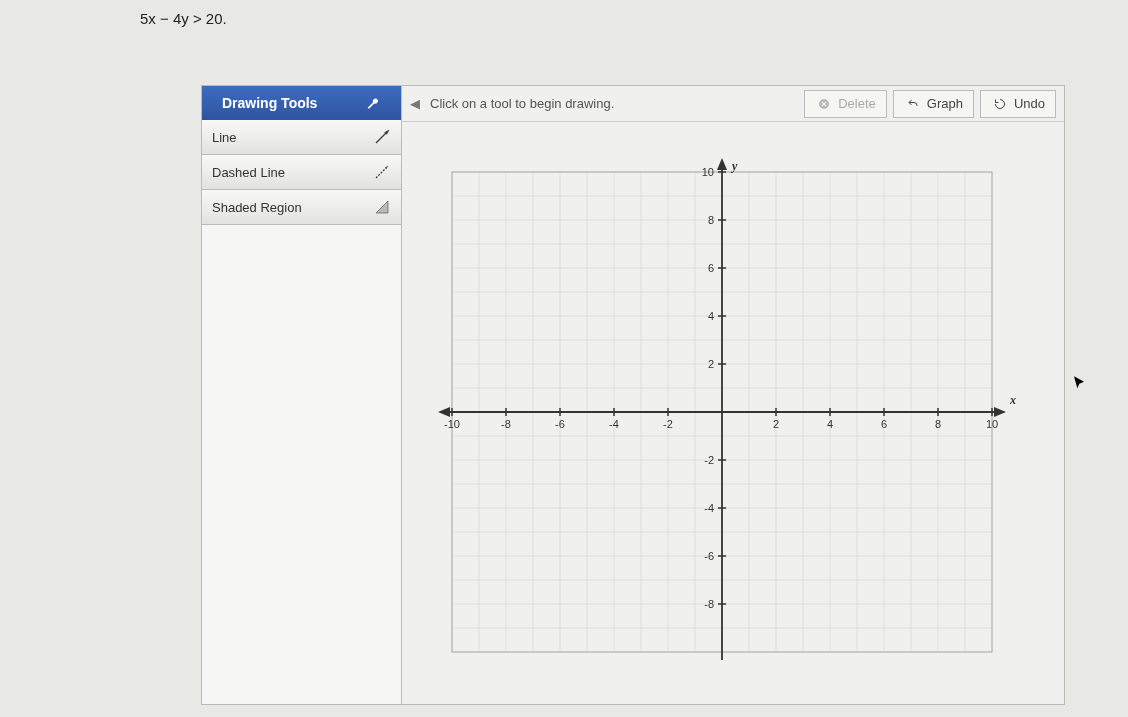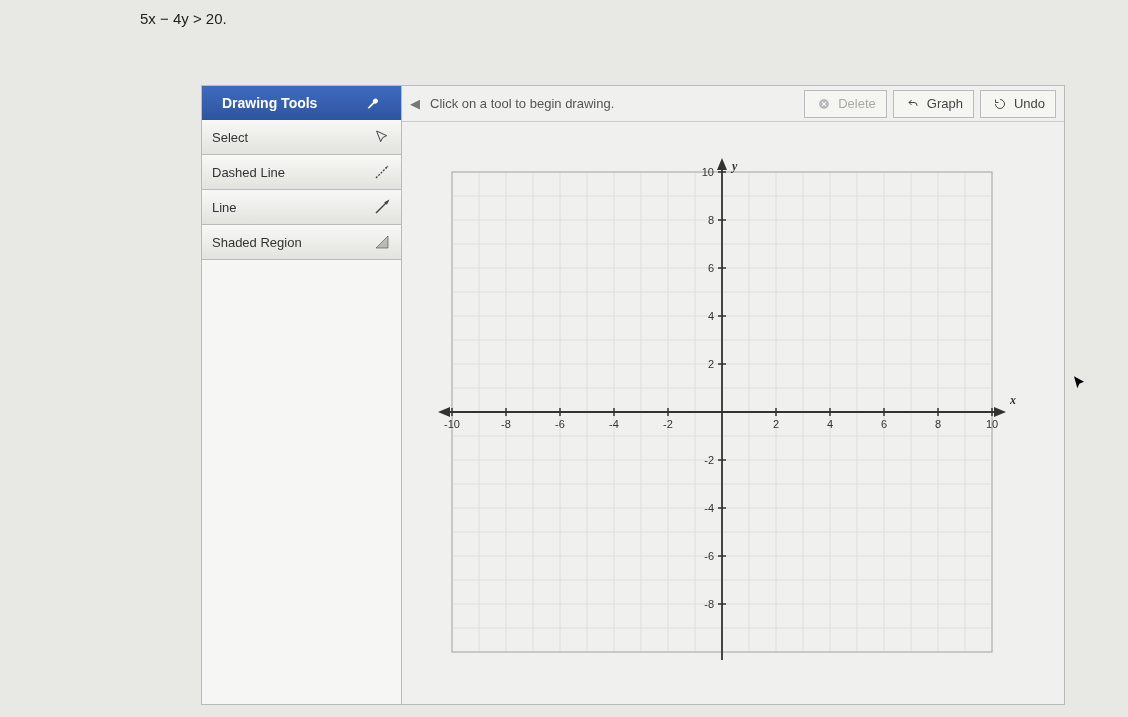--- a/index.html
+++ b/index.html
@@ -120,42 +120,34 @@
   <div class="sidebar">
     <div class="sidebar-header">
       <span>Drawing Tools</span>
       <span class="icon">
         <svg width="14" height="14" viewBox="0 0 24 24" fill="#fff">
             <path d="M22 6.92l-2.2-2.2a5 5 0 00-6.3 6.3l-9 9L6.9 22l9-9a5 5 0 006.3-6.3z"></path>
           </svg>
       </span>
     </div>
     <div class="sidebar-item">
-      <span>Select</span>
-      <span class="icon">
-        <svg width="16" height="16" viewBox="0 0 24 24" fill="none" stroke="#444" stroke-width="1.5">
-            <path d="M4 3l6 16 3-6 6-3z"></path>
+      <span>Line</span>
+      <span class="icon">
+        <svg width="16" height="16" viewBox="0 0 24 24" stroke="#444" stroke-width="2">
+            <line x1="3" y1="21" x2="21" y2="3"></line>
+            <polygon points="21,3 17,5 19,7" fill="#444"></polygon>
           </svg>
       </span>
     </div>
     <div class="sidebar-item">
       <span>Dashed Line</span>
       <span class="icon">
         <svg width="16" height="16" viewBox="0 0 24 24" stroke="#444" stroke-width="2" stroke-dasharray="3,2">
             <line x1="3" y1="21" x2="21" y2="3"></line>
             <polygon points="21,3 17,5 19,7" fill="#444" stroke="none"></polygon>
-          </svg>
-      </span>
-    </div>
-    <div class="sidebar-item">
-      <span>Line</span>
-      <span class="icon">
-        <svg width="16" height="16" viewBox="0 0 24 24" stroke="#444" stroke-width="2">
-            <line x1="3" y1="21" x2="21" y2="3"></line>
-            <polygon points="21,3 17,5 19,7" fill="#444"></polygon>
           </svg>
       </span>
     </div>
     <div class="sidebar-item">
       <span>Shaded Region</span>
       <span class="icon">
         <svg width="16" height="16" viewBox="0 0 24 24">
             <polygon points="3,21 21,21 21,3" fill="#888" opacity="0.5"></polygon>
             <polygon points="3,21 21,21 21,3" fill="none" stroke="#555"></polygon>
           </svg>

